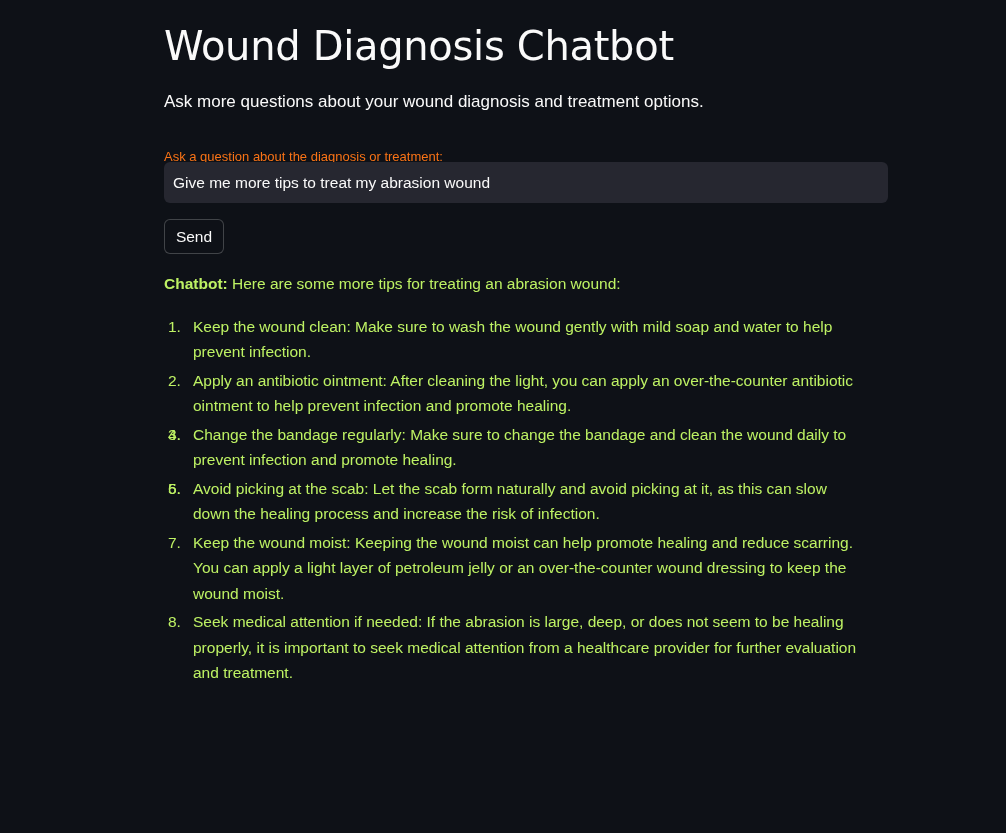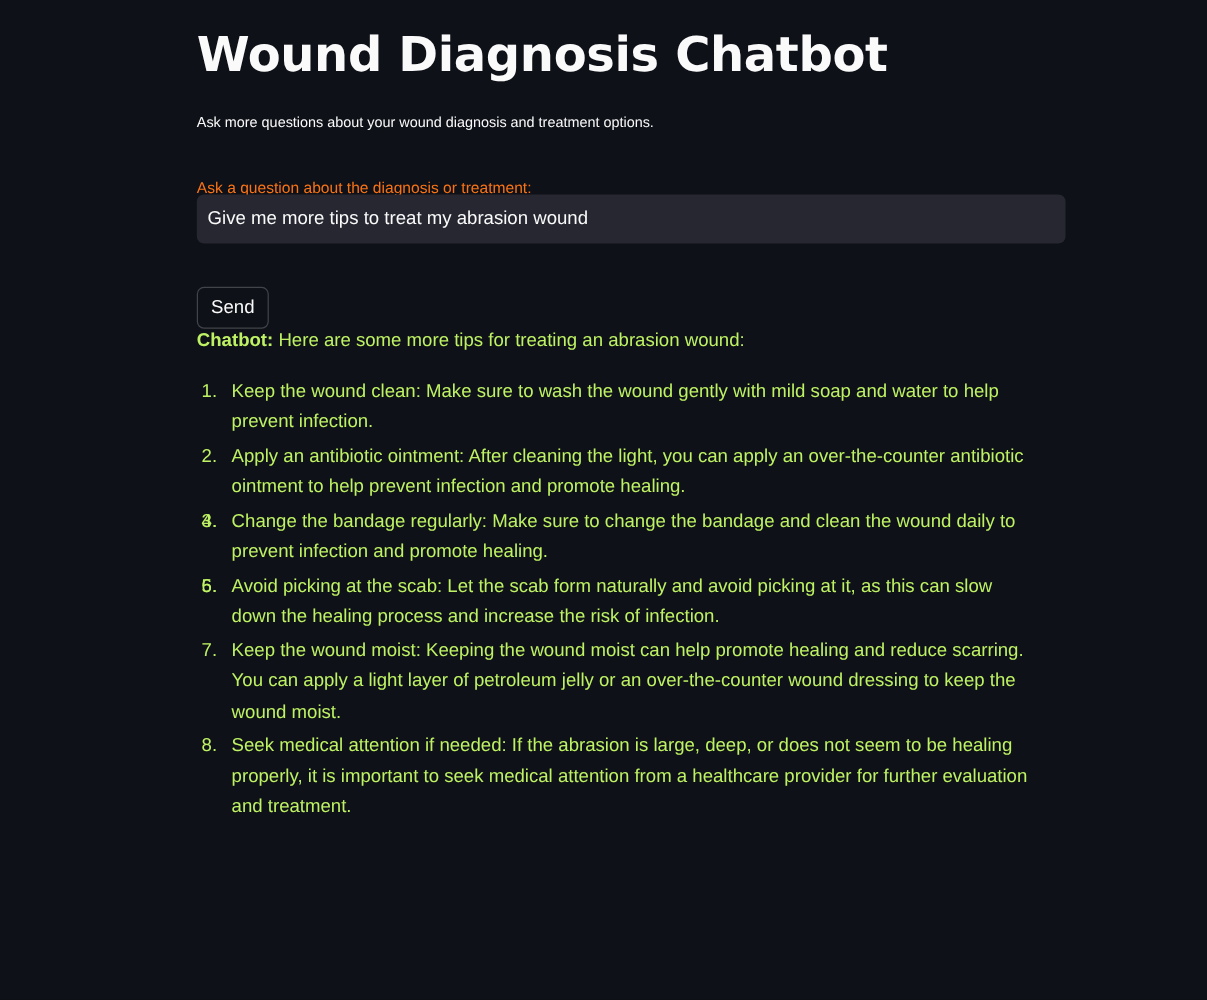--- a/index.html
+++ b/index.html
@@ -15,31 +15,31 @@
     .main {
       position: absolute;
       left: 164px;
       top: 0;
       width: 704px;
     }
     .title {
       margin: 0;
       padding-top: 22px;
       font-size: 40px;
-      font-weight: 700;
+      font-weight: 400;
       line-height: 48px;
       letter-spacing: -0.3px;
       color: #fafafa;
       font-family: "DejaVu Sans", "Liberation Sans", sans-serif;
     }
     .subtitle {
       margin: 0;
       position: absolute;
       top: 91px;
-      font-size: 12px;
+      font-size: 17px;
       line-height: 22px;
       color: #fafafa;
     }
     .input-label {
       position: absolute;
       top: 148px;
       font-size: 13px;
       line-height: 18px;
       color: #f97316;
     }
@@ -67,21 +67,20 @@
       height: 35px;
       box-sizing: border-box;
       background: #0e1117;
       border: 1px solid rgba(250,250,250,0.22);
       border-radius: 6px;
       color: #fafafa;
       font-size: 15.5px;
       font-family: "Liberation Sans", "DejaVu Sans", sans-serif;
       cursor: pointer;
       padding: 0;
-      margin-top: 20px;
     }
     .response {
       position: absolute;
       top: 271px;
       left: 0;
       width: 704px;
       font-size: 15.5px;
       line-height: 25.5px;
       color: #bef264;
     }

